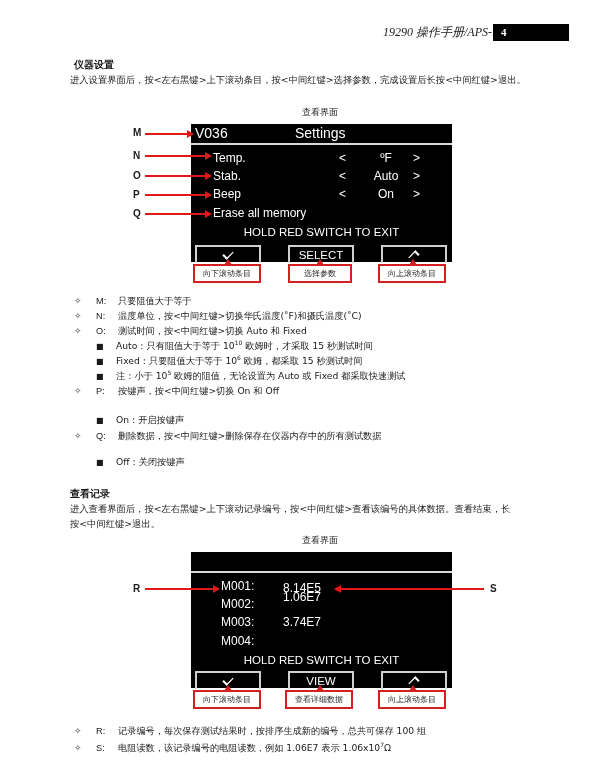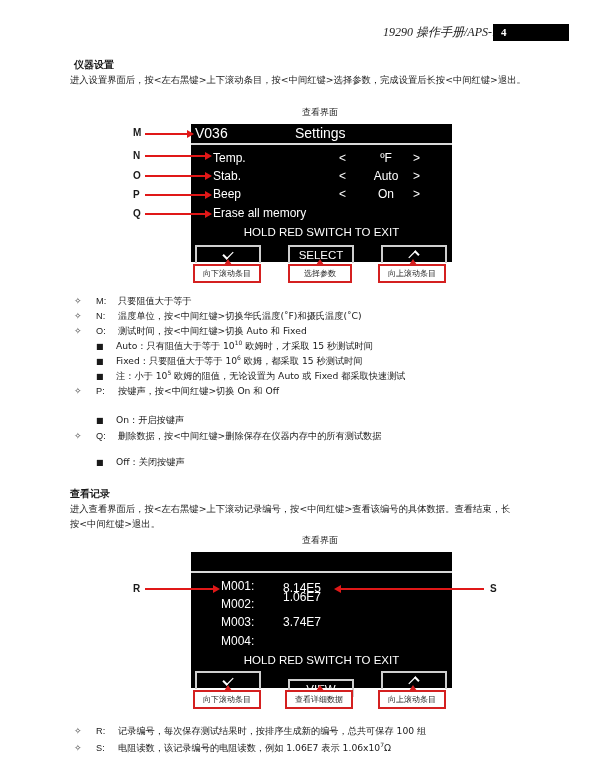--- a/index.html
+++ b/index.html
@@ -172,21 +172,21 @@
 
   <div class="row" style="top:81px;left:30px;">
     <span>M004:</span>
   </div>
 
   <div class="hold" style="top:101px;">HOLD RED SWITCH TO EXIT</div>
 
   <div class="sbtn" style="left:4px;top:119px;">
     <span class="chev down"></span>
   </div>
-  <div class="sbtn" style="left:97px;top:119px;margin-top:8px;">VIEW</div>
+  <div class="sbtn" style="left:97px;top:119px;">VIEW</div>
   <div class="sbtn" style="left:190px;top:119px;">
     <span class="chev up"></span>
   </div>
 </div>
 
 <div class="letter" style="left:133px;top:583px;">R</div>
 <div class="arrow right" style="left:145px;top:588px;width:71px;"></div>
 <div class="arrow left" style="left:338px;top:588px;width:146px;"></div>
 <div class="letter" style="left:490px;top:583px;">S</div>
 

